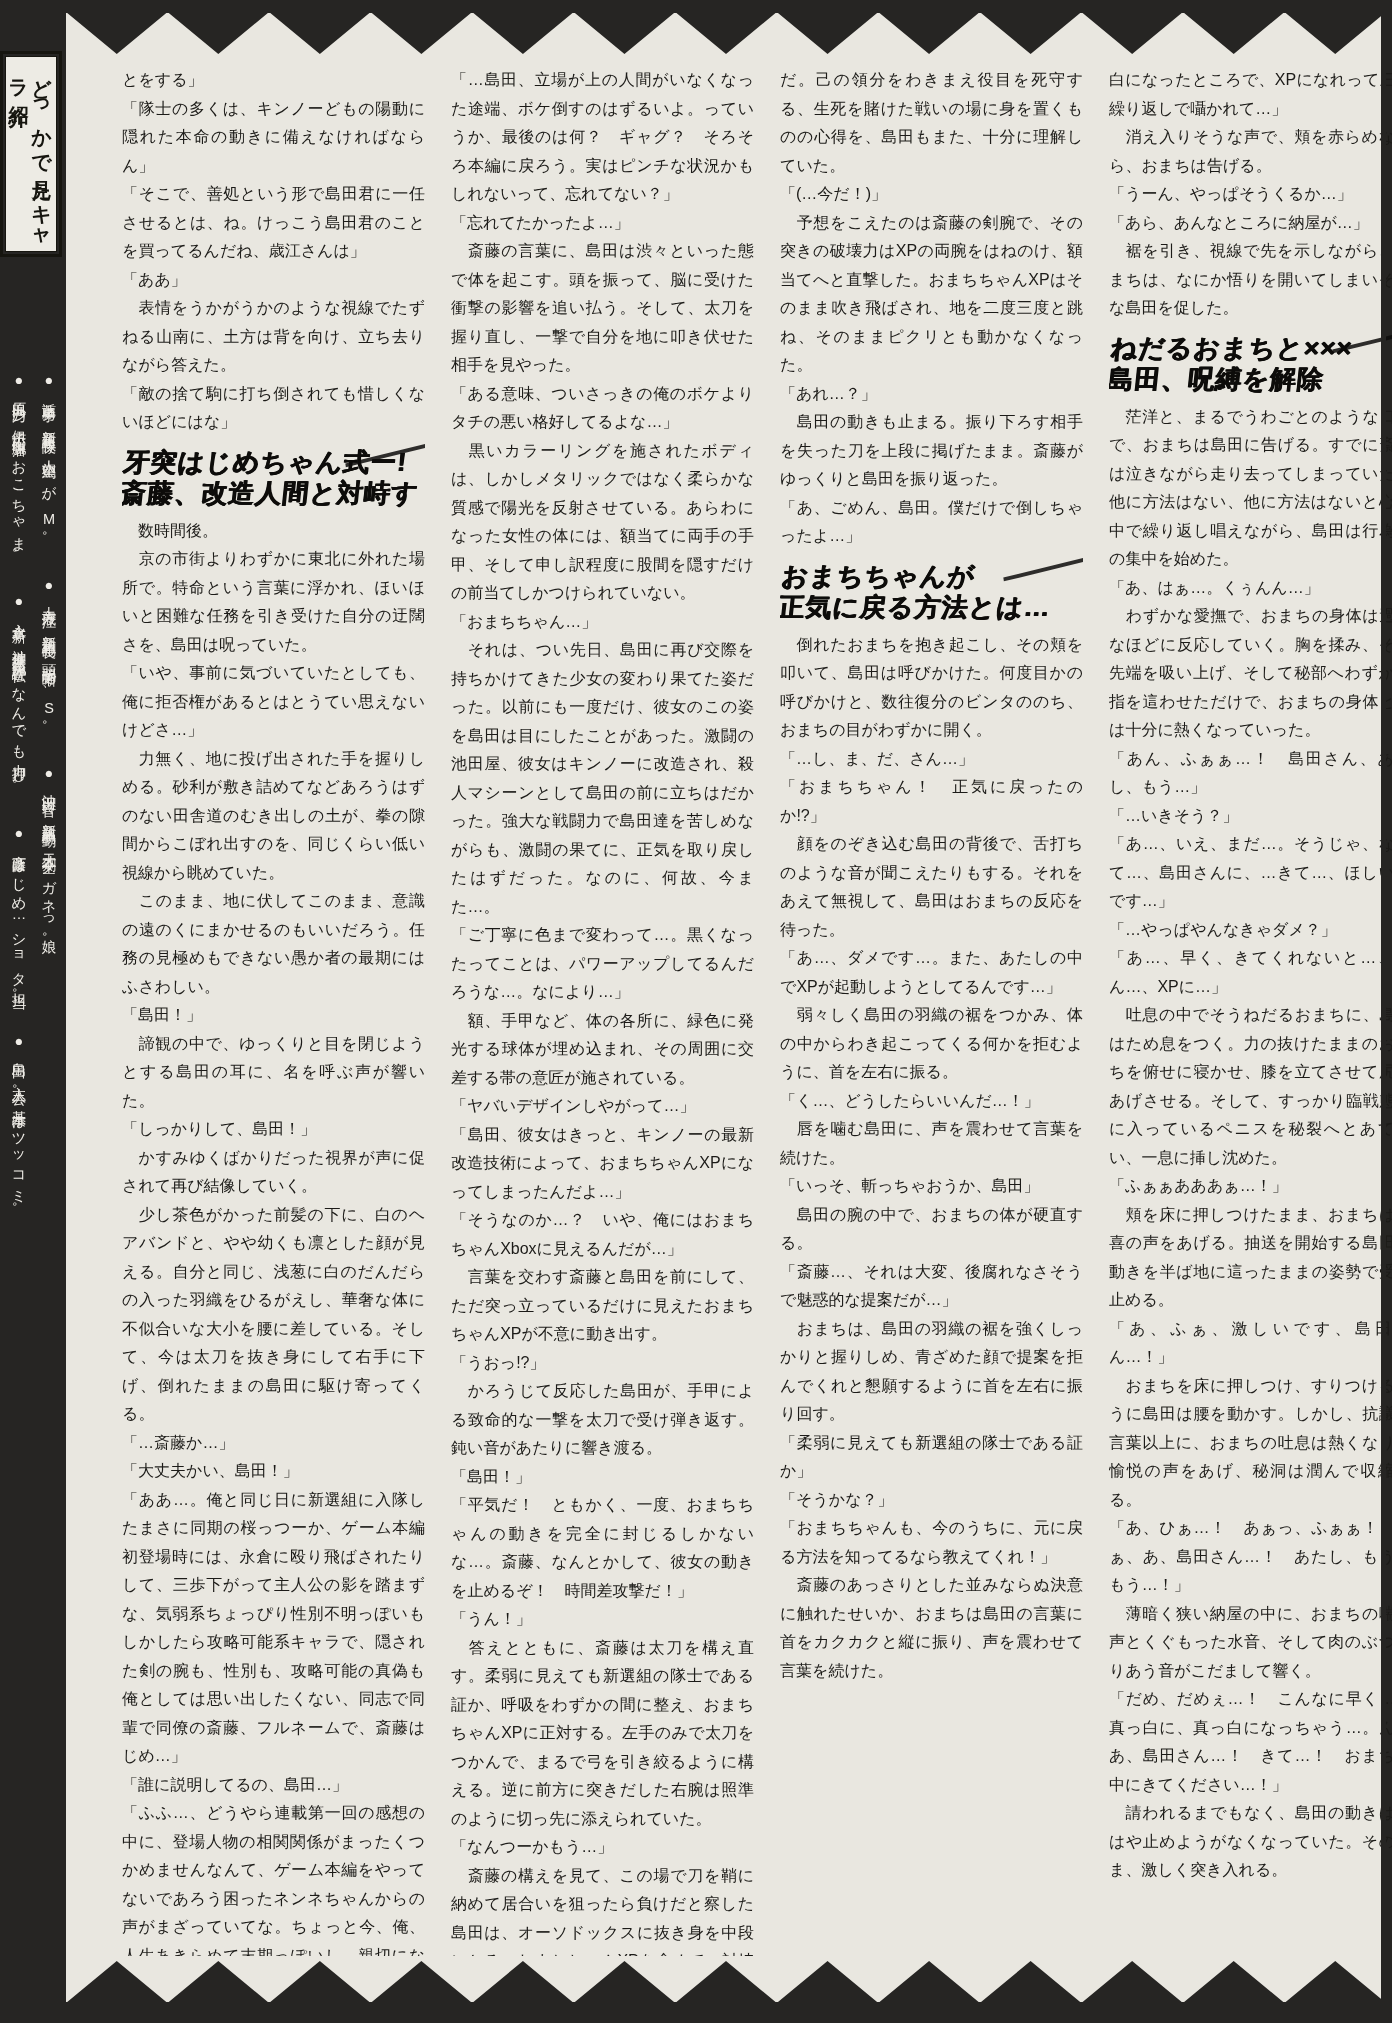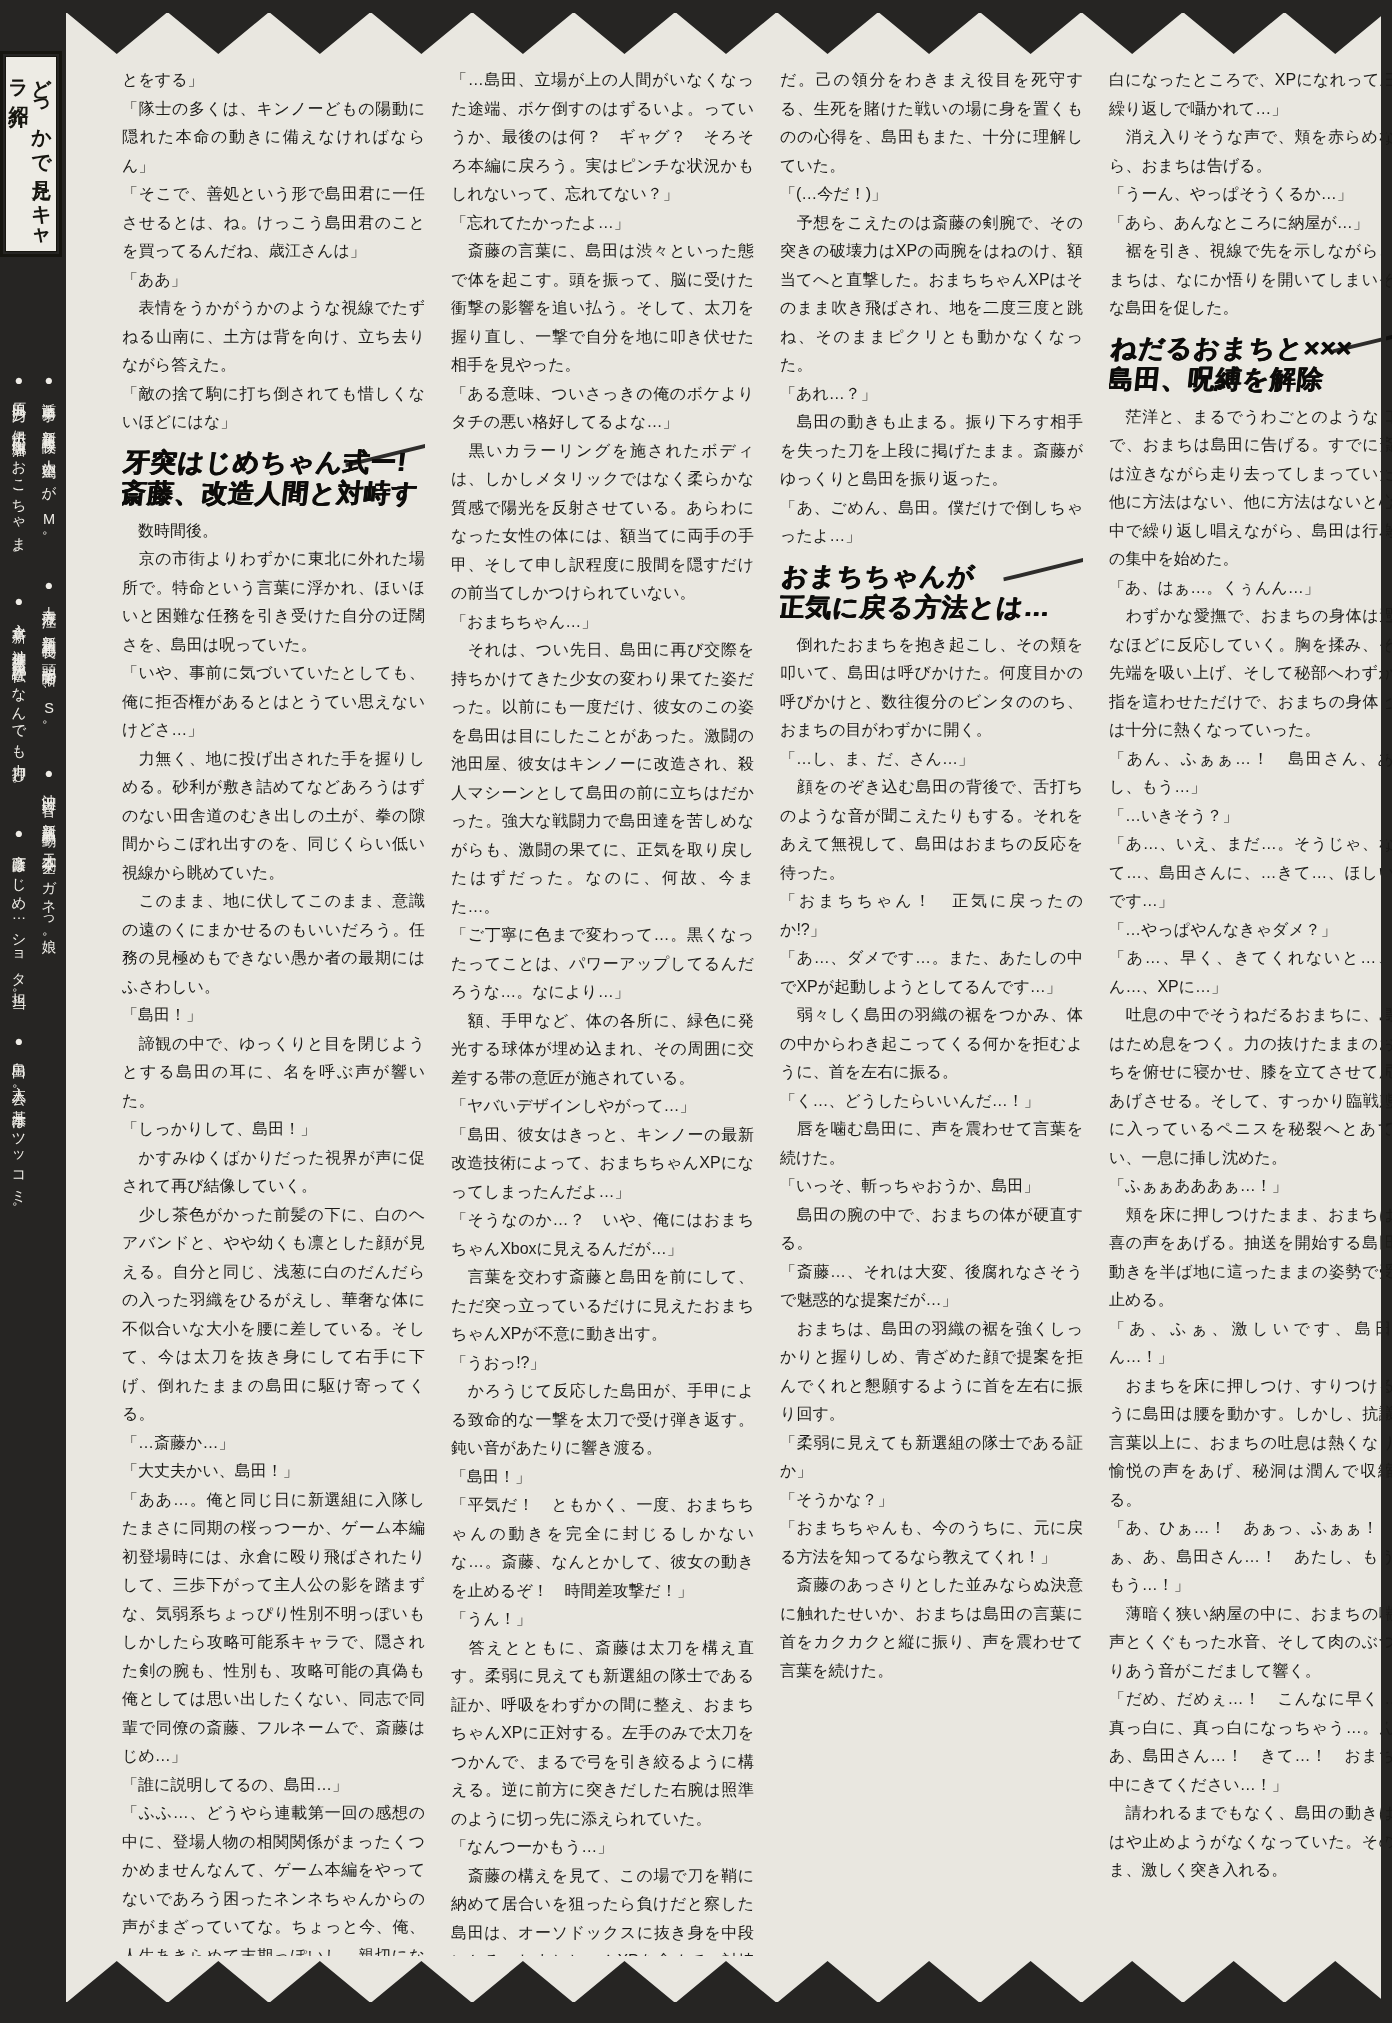--- a/index.html
+++ b/index.html
@@ -135,22 +135,22 @@
           <p class="para">　予想をこえたのは斎藤の剣腕で、その突きの破壊力はXPの両腕をはねのけ、額当てへと直撃した。おまちちゃんXPはそのまま吹き飛ばされ、地を二度三度と跳ね、そのままピクリとも動かなくなった。</p>
           <p class="para">「あれ…？」</p>
           <p class="para">　島田の動きも止まる。振り下ろす相手を失った刀を上段に掲げたまま。斎藤がゆっくりと島田を振り返った。</p>
           <p class="para">「あ、ごめん、島田。僕だけで倒しちゃったよ…」</p>
           <div class="sec-h">
             <div>おまちちゃんが</div>
             <div>正気に戻る方法とは…</div>
           </div>
           <p class="para">　倒れたおまちを抱き起こし、その頬を叩いて、島田は呼びかけた。何度目かの呼びかけと、数往復分のビンタののち、おまちの目がわずかに開く。</p>
           <p class="para">「…し、ま、だ、さん…」</p>
+          <p class="para">「おまちちゃん！　正気に戻ったのか!?」</p>
           <p class="para">　顔をのぞき込む島田の背後で、舌打ちのような音が聞こえたりもする。それをあえて無視して、島田はおまちの反応を待った。</p>
-          <p class="para">「おまちちゃん！　正気に戻ったのか!?」</p>
           <p class="para">「あ…、ダメです…。また、あたしの中でXPが起動しようとしてるんです…」</p>
           <p class="para">　弱々しく島田の羽織の裾をつかみ、体の中からわき起こってくる何かを拒むように、首を左右に振る。</p>
           <p class="para">「く…、どうしたらいいんだ…！」</p>
           <p class="para">　唇を噛む島田に、声を震わせて言葉を続けた。</p>
           <p class="para">「いっそ、斬っちゃおうか、島田」</p>
           <p class="para">　島田の腕の中で、おまちの体が硬直する。</p>
           <p class="para">「斎藤…、それは大変、後腐れなさそうで魅惑的な提案だが…」</p>
           <p class="para">　おまちは、島田の羽織の裾を強くしっかりと握りしめ、青ざめた顔で提案を拒んでくれと懇願するように首を左右に振り回す。</p>
           <p class="para">「柔弱に見えても新選組の隊士である証か」</p>
           <p class="para">「そうかな？」</p>

